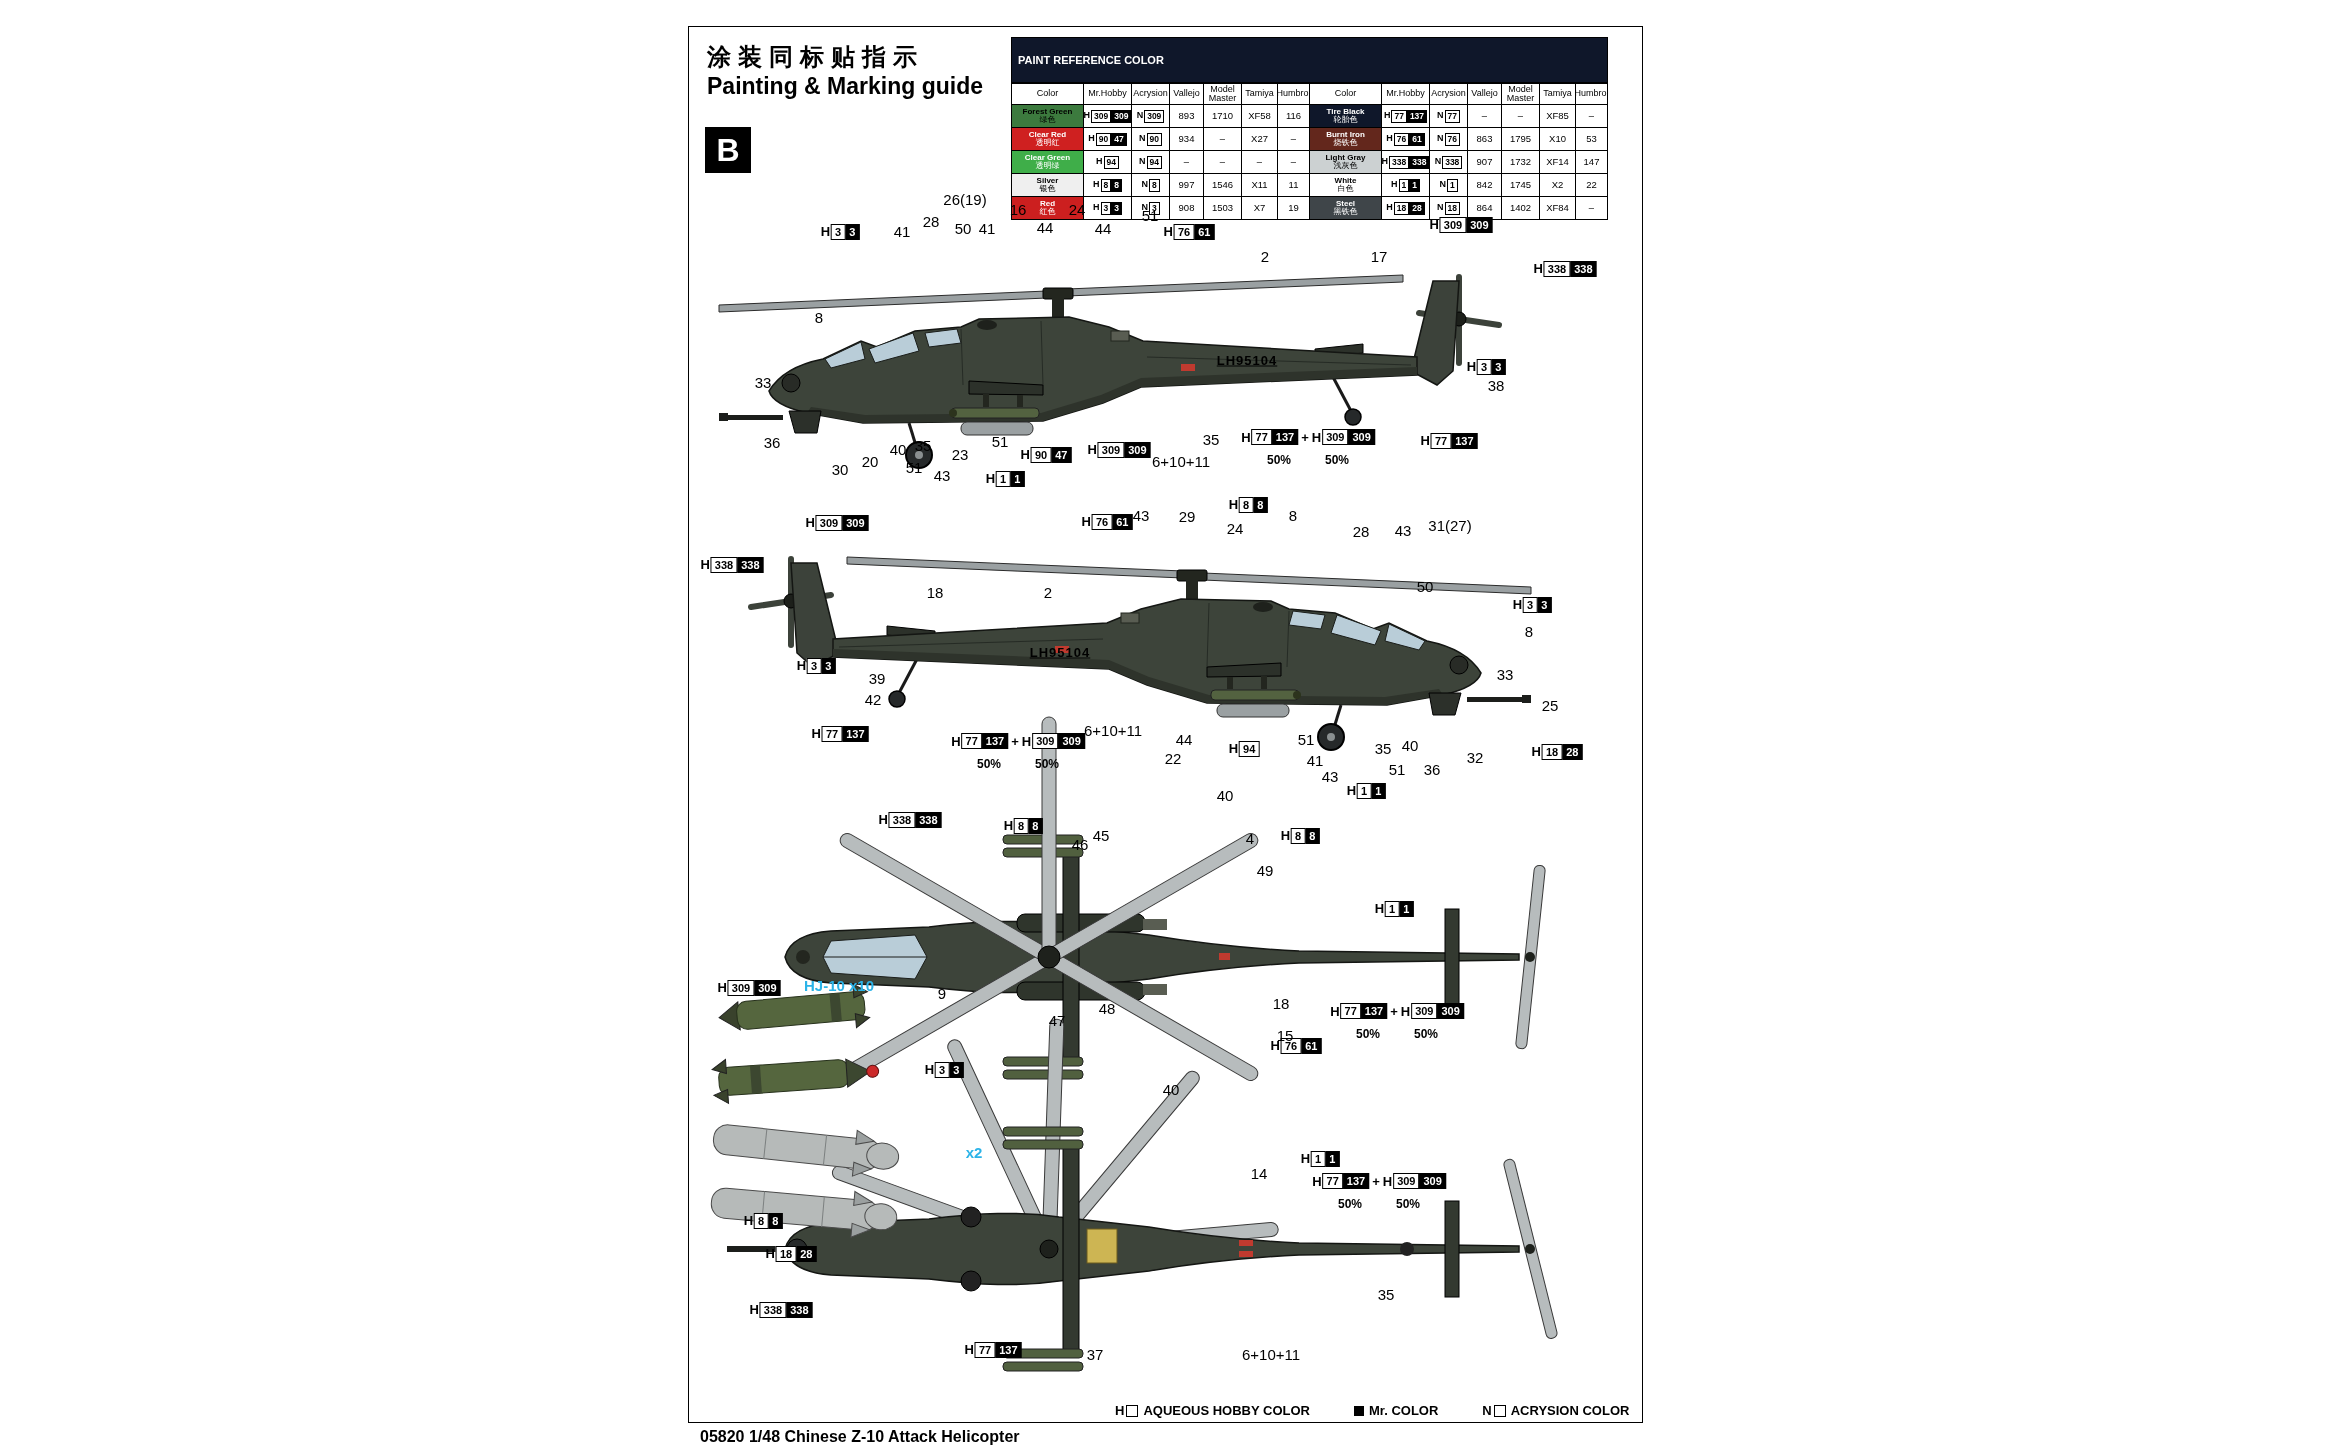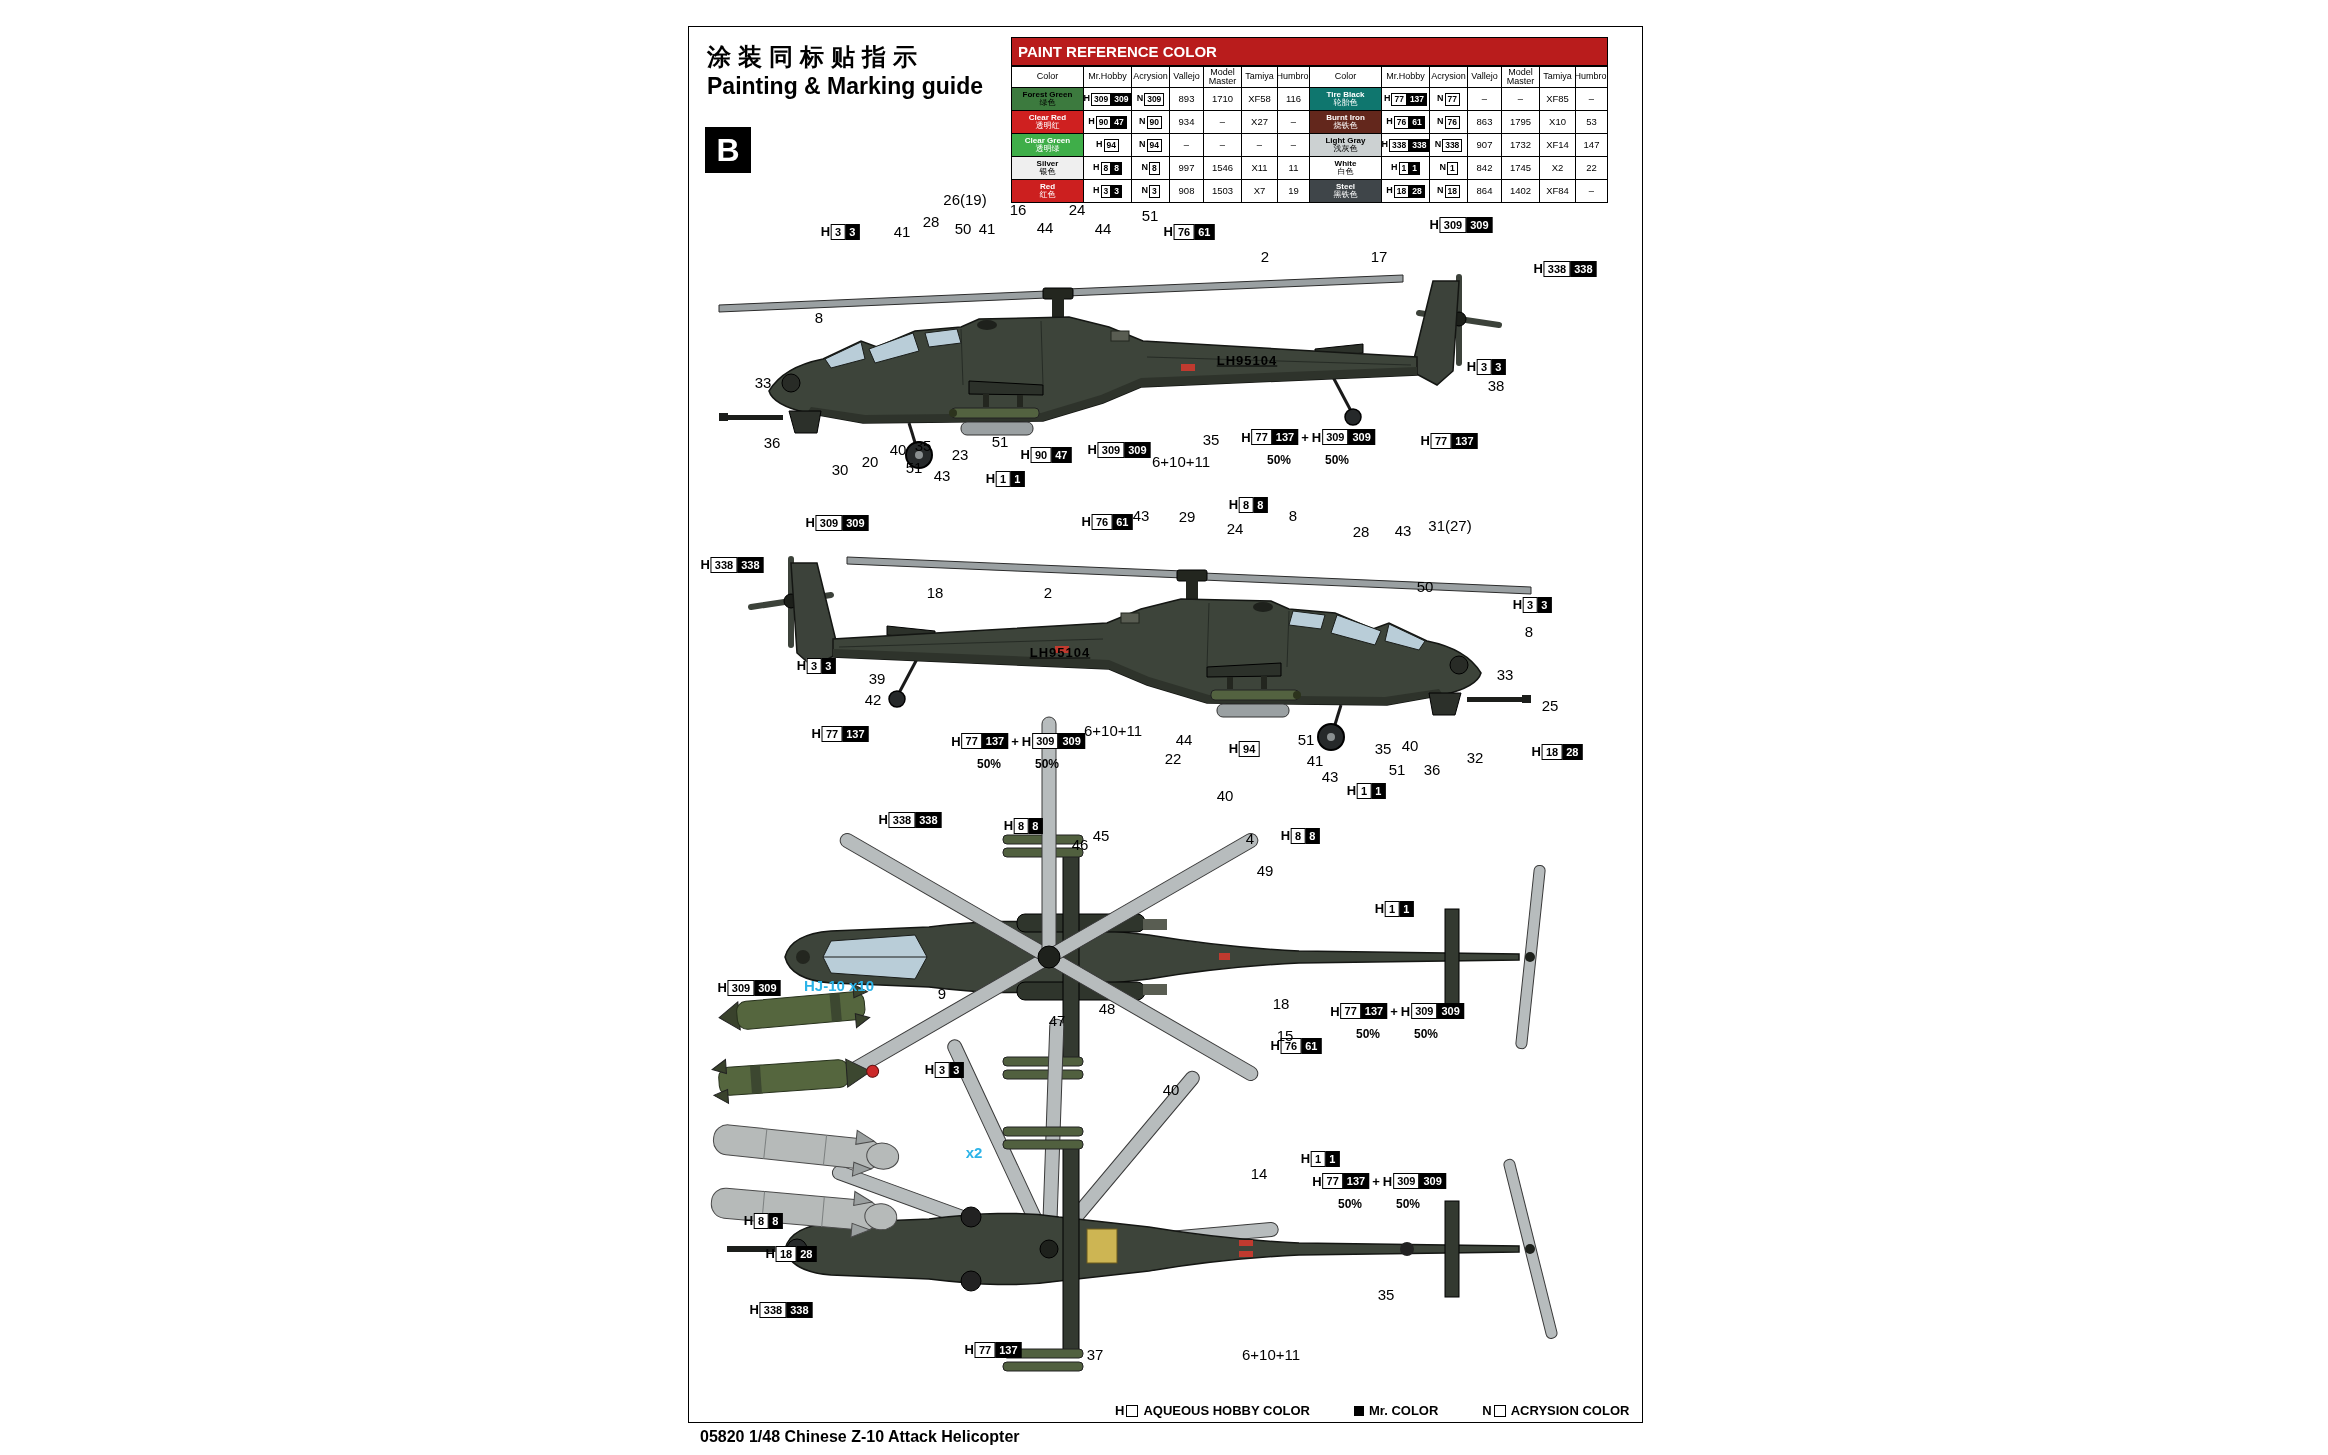--- a/index.html
+++ b/index.html
@@ -6,21 +6,21 @@
   .canvas{position:relative;width:2328px;height:1455px;background:#fff;
           font-family:"Liberation Sans",sans-serif;color:#000;overflow:hidden;}
   .sheet{position:absolute;left:688px;top:26px;width:953px;height:1395px;
          border:1px solid #000;background:#fff;}
   .title-cn{position:absolute;left:18px;top:14px;font-size:24px;font-weight:bold;letter-spacing:7px;}
   .title-en{position:absolute;left:18px;top:46px;font-size:23px;font-weight:bold;}
   .sheet-letter{position:absolute;left:16px;top:100px;width:46px;height:46px;background:#000;
                 color:#fff;font-size:32px;font-weight:bold;display:flex;align-items:center;justify-content:center;}
   
   .paint-table{position:absolute;left:322px;top:10px;width:auto;}
-  .pt-title{background:#b91c1c;color:#fff;font-size:15px;font-weight:bold;padding:5px 6px;border:1px solid #000;}
+  .pt-title{background:#0f172a;color:#fff;font-size:11px;font-weight:bold;padding:16px 6px;border:1px solid #000;}
   .pt-grid{display:grid;background:#fff;border-left:1px solid #000;border-top:1px solid #000;
            grid-template-columns:72px 48px 38px 34px 38px 36px 32px 72px 48px 38px 34px 38px 36px 32px;}
   .pt-cell{border-right:1px solid #000;border-bottom:1px solid #000;display:flex;align-items:center;
            justify-content:center;font-size:9.5px;min-height:22px;text-align:center;line-height:1.05;padding:0 1px;}
   .pt-head{font-size:9px;min-height:20px;}
   .pc-wrap{display:flex;flex-direction:column;align-items:center;width:100%;}
   .pc-name{font-size:8px;font-weight:bold;}
   .pc-cn{font-size:8px;}
   
   .chip{display:inline-flex;align-items:center;font-weight:bold;}
@@ -228,21 +228,21 @@
             </span>
           </div>
           <div class="pt-cell">
             <span class="cpre sm">N</span>
             <span class="cbox sm">309</span>
           </div>
           <div class="pt-cell">893</div>
           <div class="pt-cell">1710</div>
           <div class="pt-cell">XF58</div>
           <div class="pt-cell">116</div>
-          <div class="pt-cell pt-color" style="background: #0f766e; color: rgb(255, 255, 255);">
+          <div class="pt-cell pt-color" style="background: #0f172a; color: rgb(255, 255, 255);">
             <div class="pc-wrap">
               <div class="pc-name">Tire Black</div>
               <div class="pc-cn">轮胎色</div>
             </div>
           </div>
           <div class="pt-cell">
             <span class="chip sm">
               <span class="cpre">H</span>
               <span class="cbox">77</span>
               <span class="cboxb">137</span>

